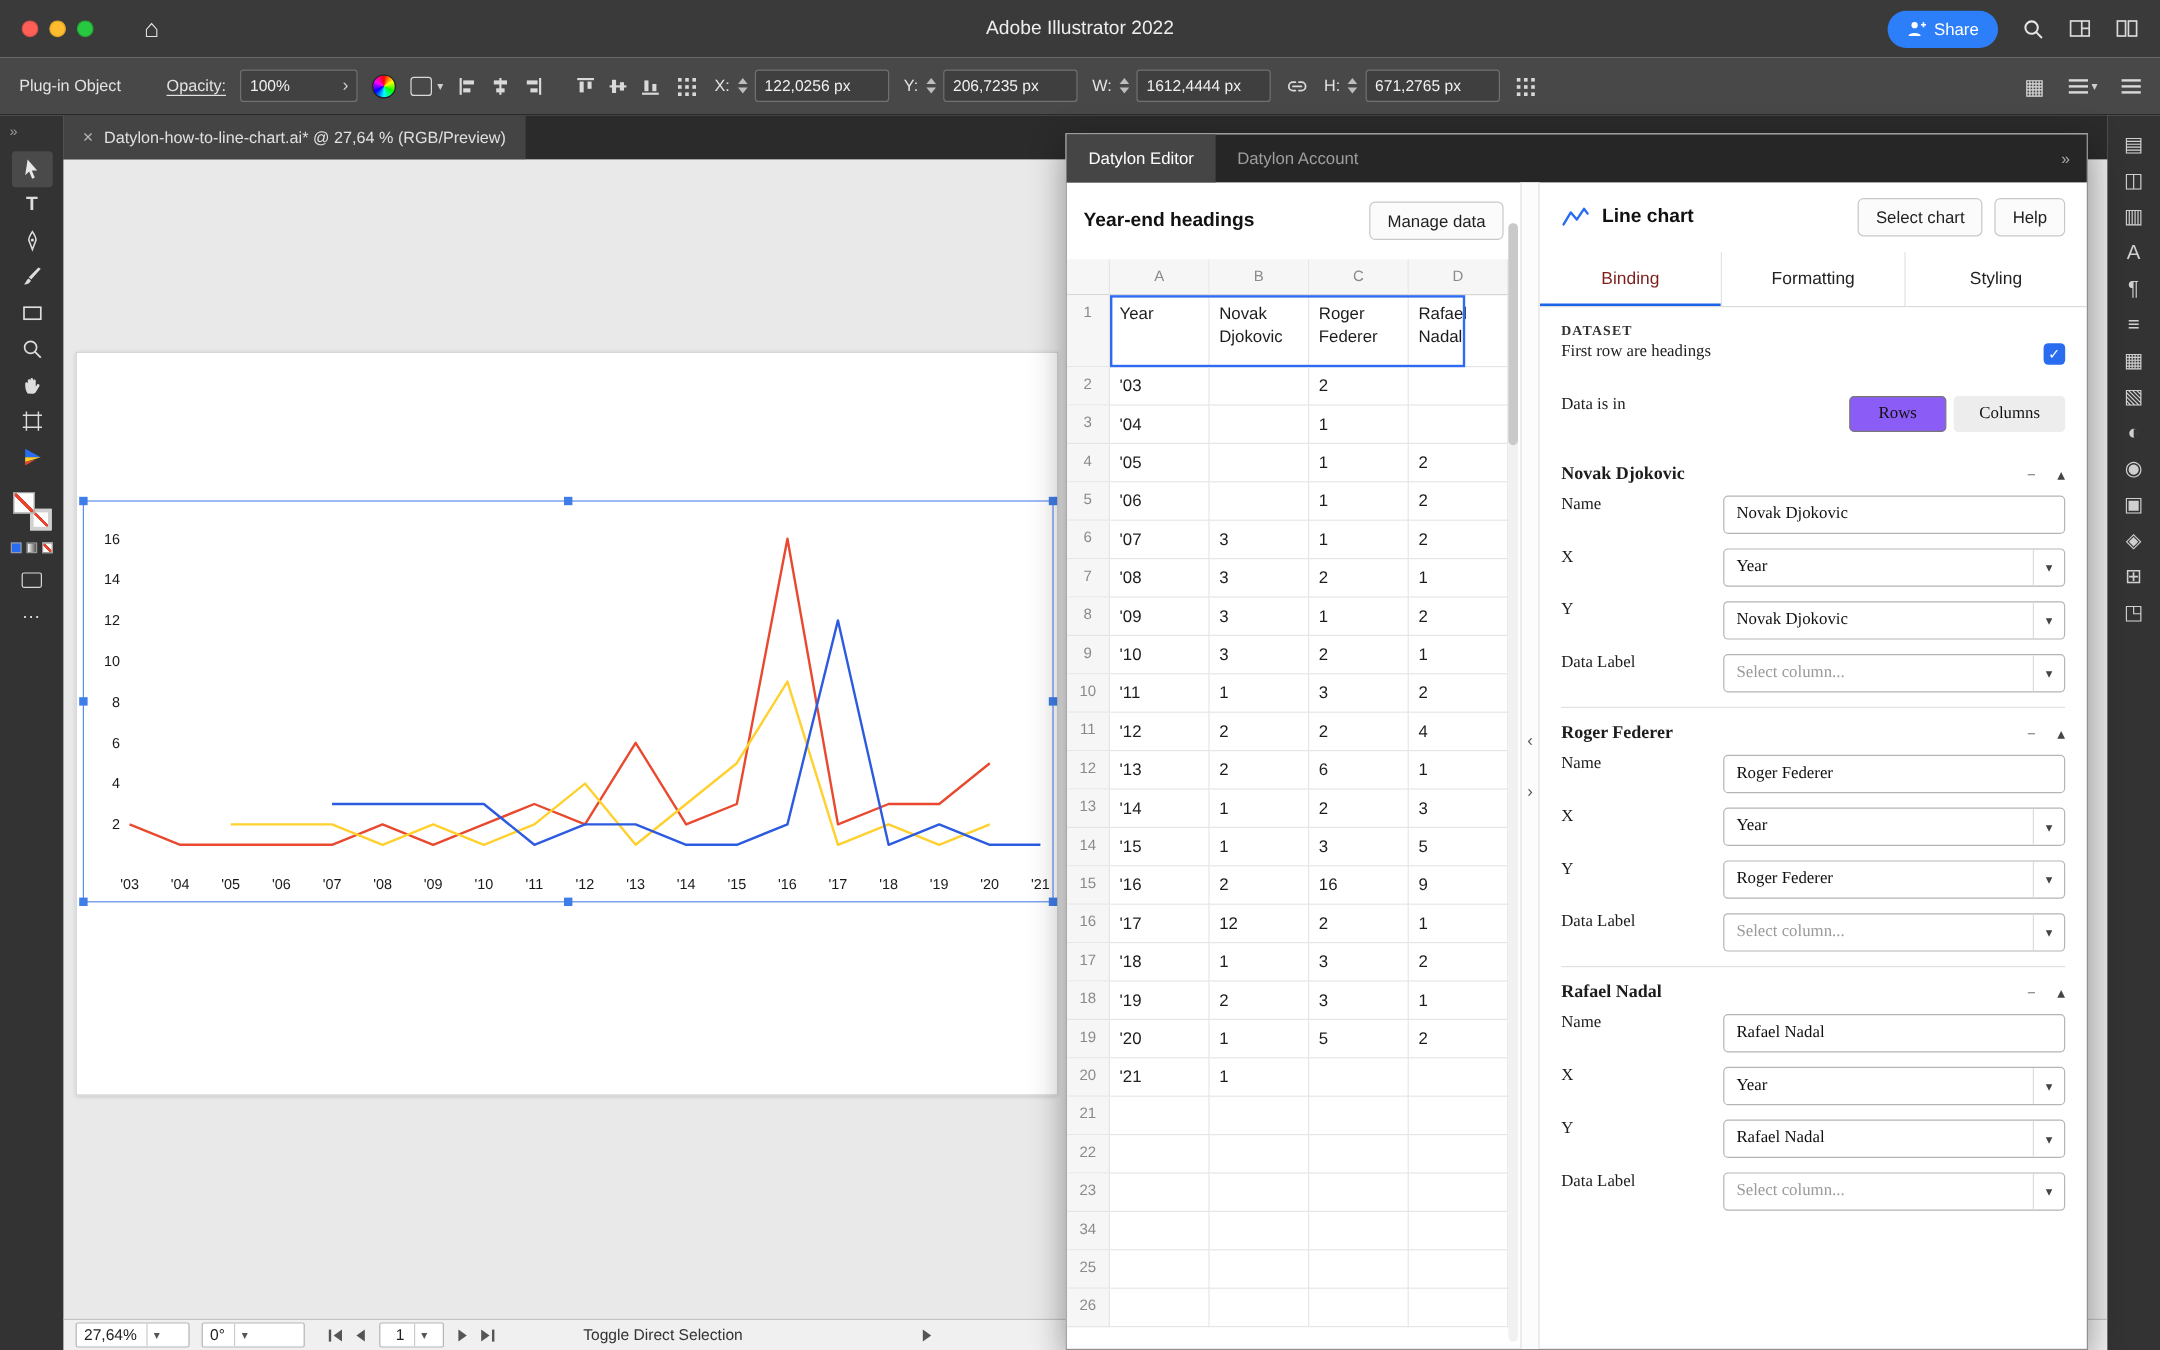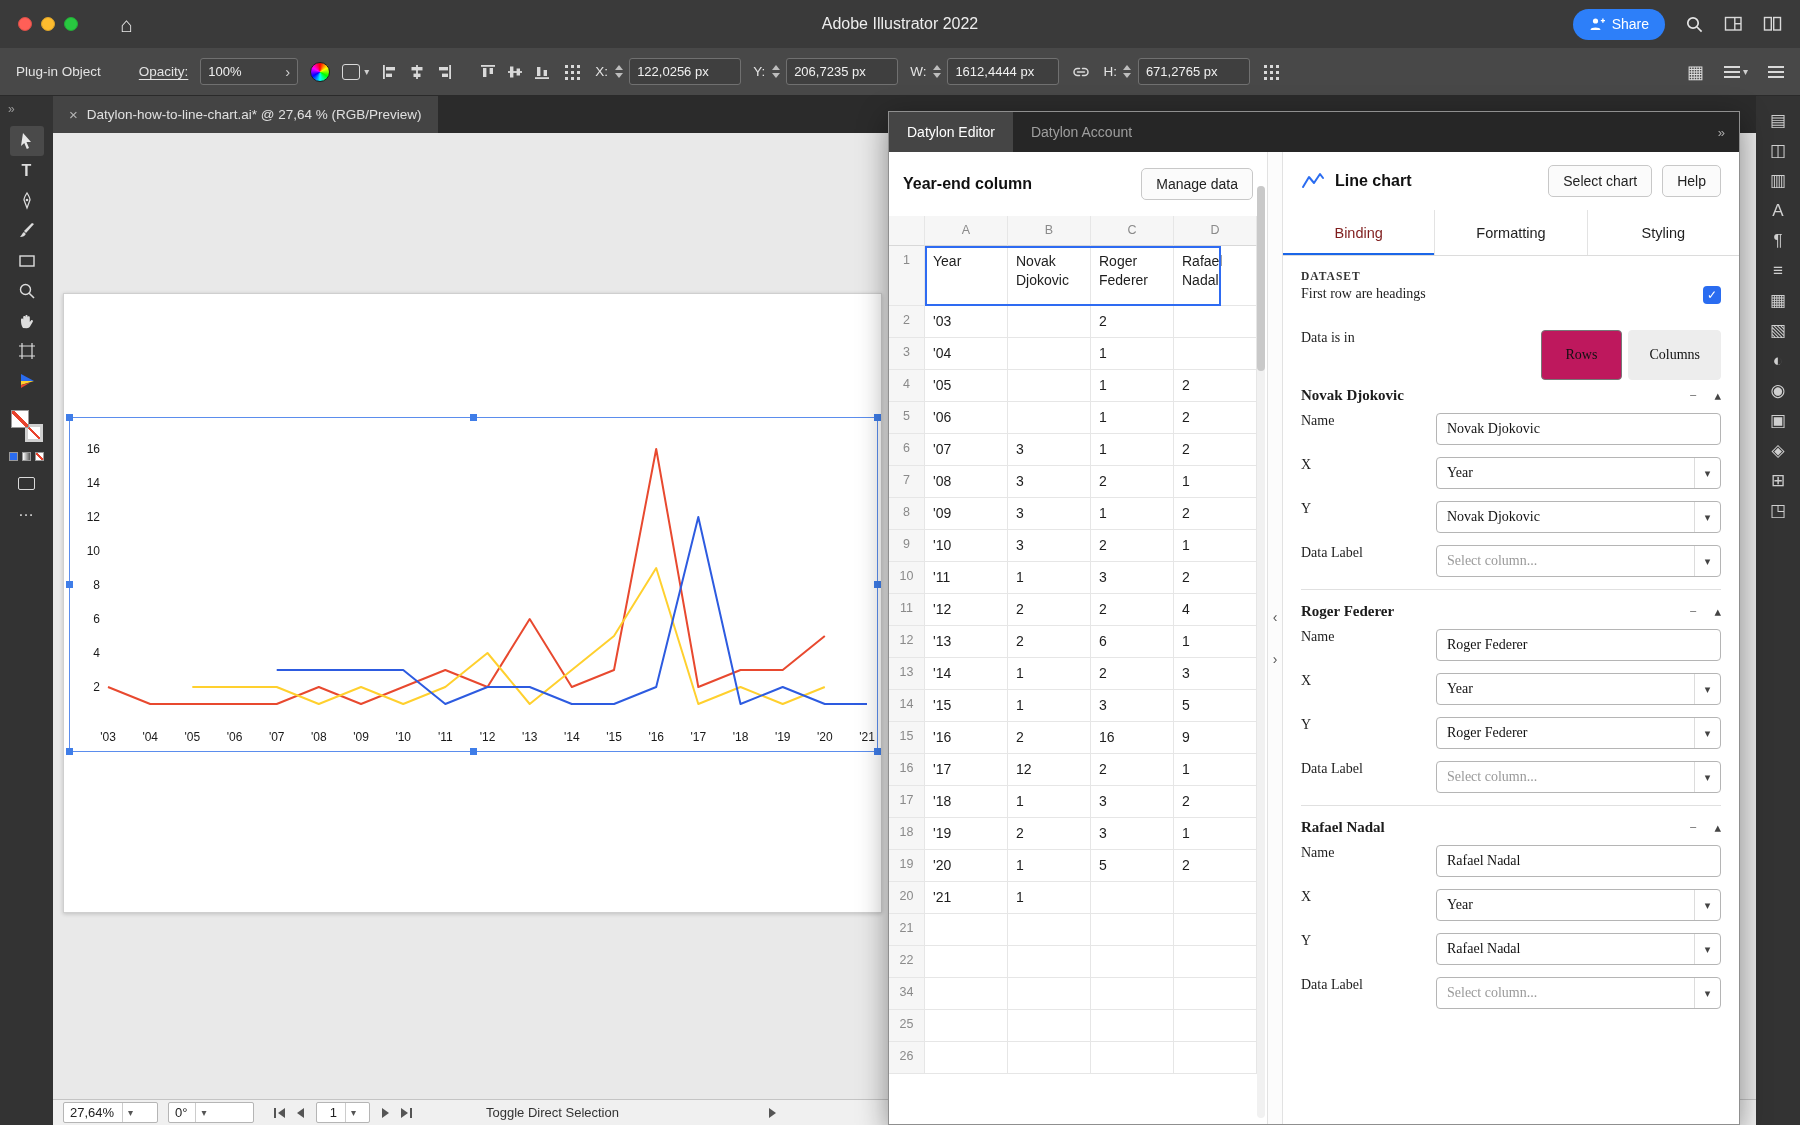--- a/index.html
+++ b/index.html
@@ -141,21 +141,21 @@
   .bp-tab{flex:1;display:flex;align-items:center;justify-content:center;font-size:14.5px;color:#222;}
   .bp-tab + .bp-tab{border-left:1px solid #e3e3e3;}
   .bp-tab.active{color:#7f1d1d;box-shadow:inset 0 -2px 0 #1b66e8;}
   .bp-content{flex:1;overflow:hidden;padding:0 18px;font-family:Liberation Serif, serif;}
   .sect-label{font-size:11.5px;font-weight:bold;letter-spacing:1px;color:#333;padding:14px 0 4px;}
   .set-row{display:flex;align-items:flex-start;height:44px;}
   .set-row .lab{font-size:14px;color:#1d1d1d;}
   .checkbox{margin-left:auto;width:18px;height:18px;border-radius:4px;background:#2a6cf0;color:#fff;
     font-size:12px;display:flex;align-items:center;justify-content:center;}
   .seg{margin-left:auto;display:flex;gap:6px;}
-  .seg .on{font-family:inherit;font-size:14px;background:#be185d;border:1px solid #777;border-radius:4px;padding:16px 24px;color:#111;}
+  .seg .on{font-family:inherit;font-size:14px;background:#8b5cf6;border:1px solid #777;border-radius:4px;padding:6px 24px;color:#111;}
   .seg .off{font-family:inherit;font-size:14px;background:#ededed;border:1px solid #ededed;border-radius:4px;padding:6px 20px;color:#111;}
   .series-label-row{display:flex;align-items:center;margin:6px -18px 0;padding:9px 18px;
     border-top:1px solid #e2e2e2;border-bottom:1px solid #e2e2e2;}
   .series-label-row .plus{margin-left:auto;font-size:19px;color:#333;line-height:1;}
   .series-block + .series-block{border-top:1px solid #e0e0e0;}
   .series-head{display:flex;align-items:center;padding:13px 0 9px;}
   .series-title{font-size:15px;font-weight:600;color:#1c1c1c;}
   .s-ico{margin-left:18px;color:#444;font-size:13px;}
   .s-ico.first{margin-left:auto;}
   .frow{display:flex;margin-bottom:12px;}
@@ -502,21 +502,21 @@
   <div class="datylon">
     <div class="dp-tabs">
       <div class="dp-tab active">Datylon Editor</div>
       <div class="dp-tab">Datylon Account</div>
       <span class="more">»</span>
     </div>
     <div class="dp-body">
 
       <div class="dp-left">
         <div class="dp-left-header">
-          <span class="dp-title">Year-end column</span>
+          <span class="dp-title">Year-end headings</span>
           <button class="btn">Manage data</button>
         </div>
         <div class="dp-table" id="table-body">
             <div class="trow thead">
               <div class="tcell rn"></div>
               <div class="tcell">A</div>
               <div class="tcell">B</div>
               <div class="tcell">C</div>
               <div class="tcell">D</div>
             </div>
@@ -663,20 +663,27 @@
             </div>
             <div class="trow">
               <div class="tcell rn">21</div>
               <div class="tcell"></div>
               <div class="tcell"></div>
               <div class="tcell"></div>
               <div class="tcell"></div>
             </div>
             <div class="trow">
               <div class="tcell rn">22</div>
+              <div class="tcell"></div>
+              <div class="tcell"></div>
+              <div class="tcell"></div>
+              <div class="tcell"></div>
+            </div>
+            <div class="trow">
+              <div class="tcell rn">23</div>
               <div class="tcell"></div>
               <div class="tcell"></div>
               <div class="tcell"></div>
               <div class="tcell"></div>
             </div>
             <div class="trow">
               <div class="tcell rn">34</div>
               <div class="tcell"></div>
               <div class="tcell"></div>
               <div class="tcell"></div>

